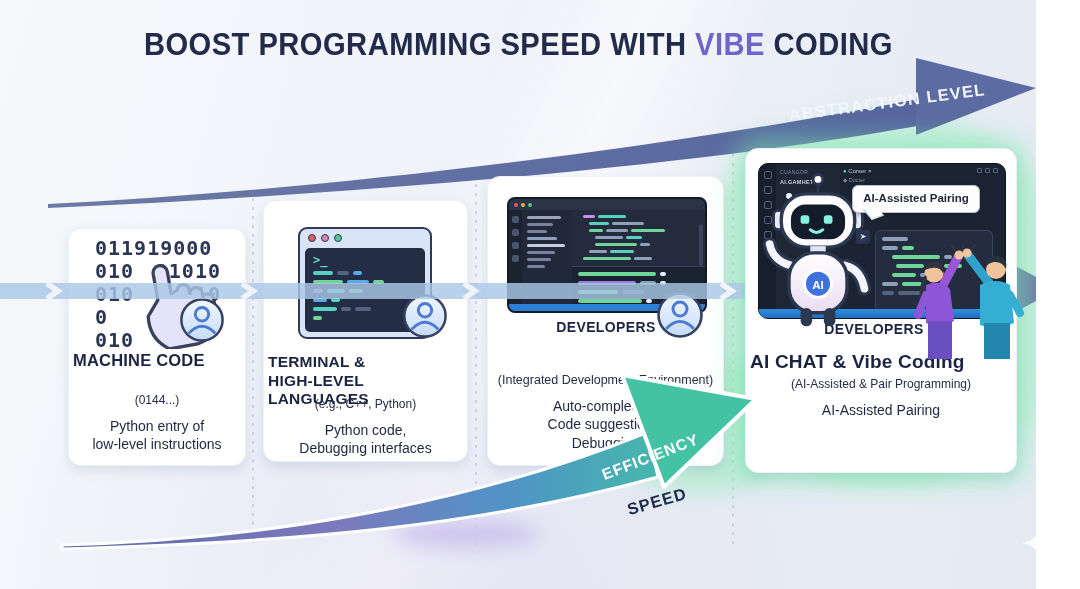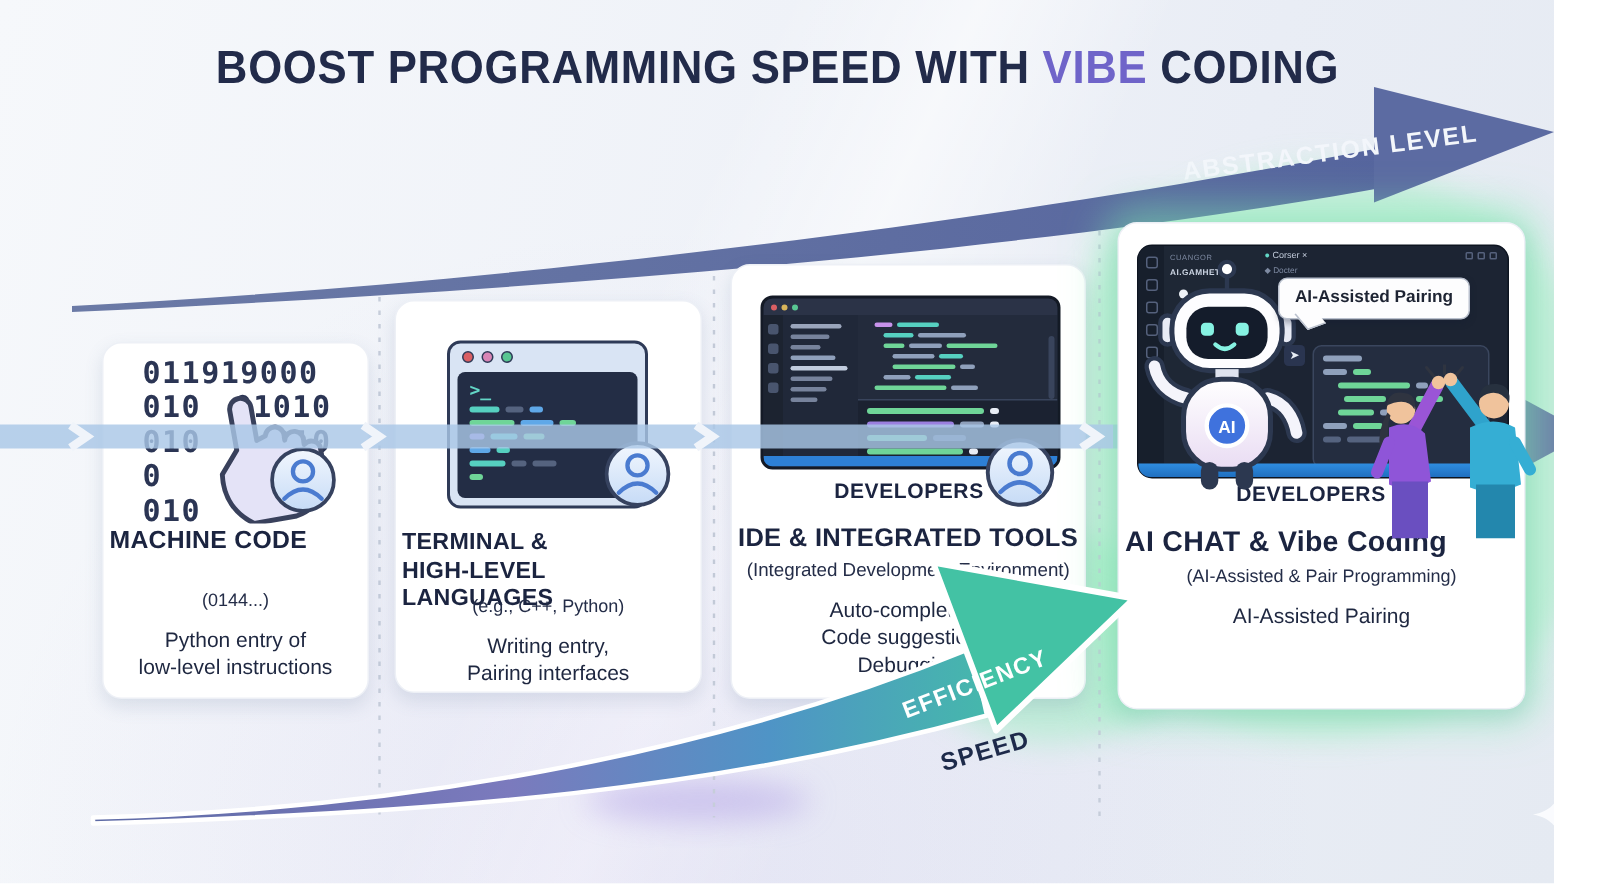--- a/index.html
+++ b/index.html
@@ -269,22 +269,22 @@
     </div>
     <svg class="avatar" id="avatar2" viewBox="0 0 48 48">
         <use href="#avatar-sym"></use>
       </svg>
     <div class="card-title" style="top:152px; font-size:15.5px">
       <div>TERMINAL &amp;</div>
       <div>HIGH-LEVEL LANGUAGES</div>
     </div>
     <div class="card-sub" style="top:196px">(e.g., C++, Python)</div>
     <div class="card-desc" style="top:220px">
-      <div>Writing entry,</div>
-      <div>Pairing interfaces</div>
+      <div>Python code,</div>
+      <div>Debugging interfaces</div>
     </div>
   </div>
 
   <div class="card" id="card3">
     <div id="ide">
       <div id="ide-titlebar">
         <div class="wdots">
           <i style="background:#d95f63"></i>
           <i style="background:#d8b45a"></i>
           <i style="background:#58c692"></i>
@@ -379,21 +379,20 @@
             <span class="bar" style="background: rgb(111, 213, 152); width: 64px;"></span>
             <span class="bar" style="background: rgb(232, 237, 245); width: 6px;"></span>
           </div>
         </div>
       <div id="ide-status"></div>
     </div>
     <div class="dev-label" id="dev3">DEVELOPERS</div>
     <svg class="avatar" id="avatar3" viewBox="0 0 48 48">
         <use href="#avatar-sym"></use>
       </svg>
-    <div class="card-title" style="top:172px; font-size:17px">IDE &amp; INTEGRATED TOOLS</div>
     <div class="card-sub" style="top:196px; font-size:12.5px">(Integrated Development Environment)</div>
     <div class="card-desc" style="top:220px">
       <div>Auto-completion,</div>
       <div>Code suggestions,</div>
       <div>Debugging</div>
     </div>
   </div>
 
   <div class="card" id="card4">
     <div id="aiwin">

